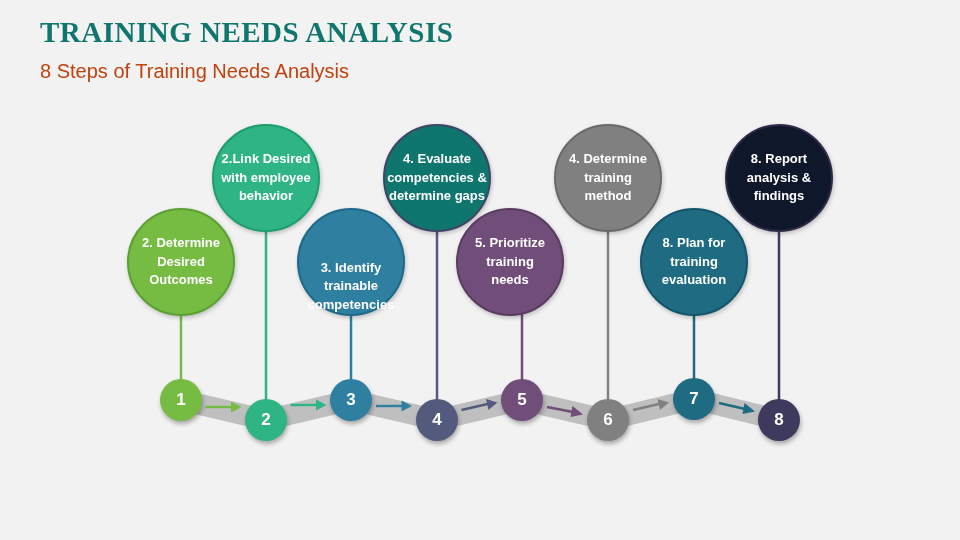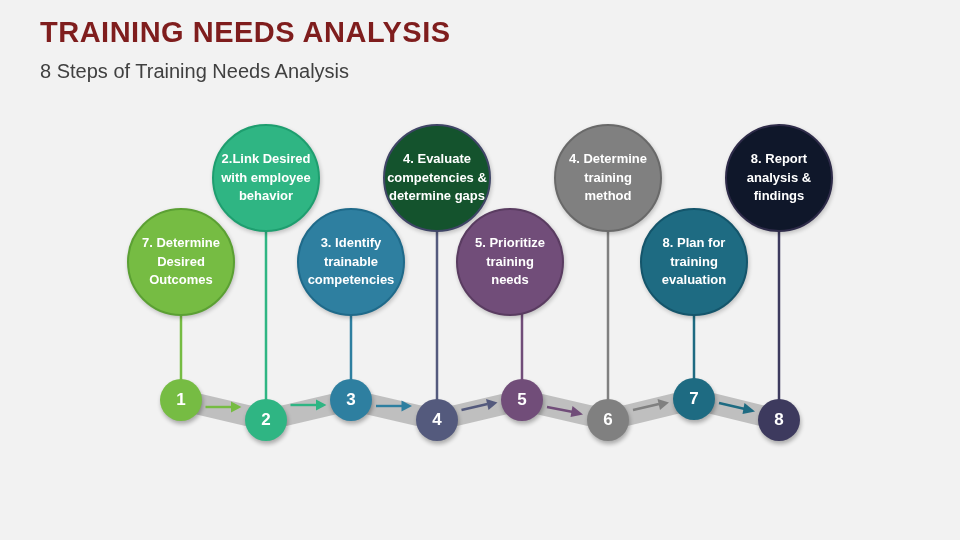--- a/index.html
+++ b/index.html
@@ -48,22 +48,22 @@
   .m1 { left: 160px; top: 379px; } .m2 { left: 245px; top: 399px; }
   .m3 { left: 330px; top: 379px; } .m4 { left: 416px; top: 399px; }
   .m5 { left: 501px; top: 379px; } .m6 { left: 587px; top: 399px; }
   .m7 { left: 673px; top: 378px; } .m8 { left: 758px; top: 399px; }
 </style>
 </head>
 <body>
 
 <div class="slide" style="background-color: rgb(242, 242, 242);">
 
-  <h1 class="slide-title" style="color: #7f1d1d;">TRAINING NEEDS ANALYSIS</h1>
-  <h2 class="slide-subtitle" style="color: #404040;">8 Steps of Training Needs Analysis</h2>
+  <h1 class="slide-title" style="color: #0f766e; font-family: Liberation Serif, serif;">TRAINING NEEDS ANALYSIS</h1>
+  <h2 class="slide-subtitle" style="color: #c2410c;">8 Steps of Training Needs Analysis</h2>
 
   <div class="diagram">
 
     <svg class="band-svg" viewBox="0 0 960 540" xmlns="http://www.w3.org/2000/svg">
 
       <polyline class="band" points="181,400 266,420 351,400 437,420 522,400 608,420 694,399 779,420" style="stroke: rgb(191, 191, 191);"></polyline>
 
       <line class="stem" x1="181" y1="262" x2="181" y2="400" style="stroke: rgb(118, 188, 67);"></line>
       <line class="stem" x1="266" y1="178" x2="266" y2="420" style="stroke: rgb(47, 181, 131);"></line>
       <line class="stem" x1="351" y1="262" x2="351" y2="400" style="stroke: rgb(46, 127, 160);"></line>
@@ -97,35 +97,35 @@
         <line class="arrow-shaft" x1="633" y1="410" x2="659" y2="404" style="stroke: rgb(128, 128, 128);"></line>
         <polygon points="657.5,399 669,402.5 660,410" style="fill: rgb(128, 128, 128);"></polygon>
       </g>
       <g>
         <line class="arrow-shaft" x1="719" y1="403" x2="745" y2="409" style="stroke: rgb(30, 107, 130);"></line>
         <polygon points="744.5,403 755,411.5 742.5,414" style="fill: rgb(30, 107, 130);"></polygon>
       </g>
     </svg>
 
     <div class="big-circle b1" style="background-color: rgb(118, 188, 67); border-color: rgb(91, 160, 51);">
-      <span class="big-label">7. Determine
+      <span class="big-label">2. Determine
 Desired
 Outcomes</span>
     </div>
     <div class="big-circle b2" style="background-color: rgb(47, 181, 131); border-color: rgb(30, 158, 111);">
       <span class="big-label">2.Link Desired
 with employee
 behavior</span>
     </div>
-    <div class="big-circle b3" style="background-color: rgb(46, 127, 160); border-color: rgb(31, 106, 138);">
+    <div class="big-circle b3" style="background-color: rgb(46, 127, 160); border-color: rgb(31, 106, 138); align-items: flex-end;">
       <span class="big-label">3. Identify
 trainable
 competencies</span>
     </div>
-    <div class="big-circle b4" style="background-color: #14532d; border-color: rgb(63, 69, 102);">
+    <div class="big-circle b4" style="background-color: #0f766e; border-color: rgb(63, 69, 102);">
       <span class="big-label">4. Evaluate
 competencies &amp;
 determine gaps</span>
     </div>
     <div class="big-circle b5" style="background-color: rgb(113, 77, 121); border-color: rgb(90, 60, 97);">
       <span class="big-label">5. Prioritize
 training
 needs</span>
     </div>
     <div class="big-circle b6" style="background-color: rgb(128, 128, 128); border-color: rgb(105, 105, 105);">

